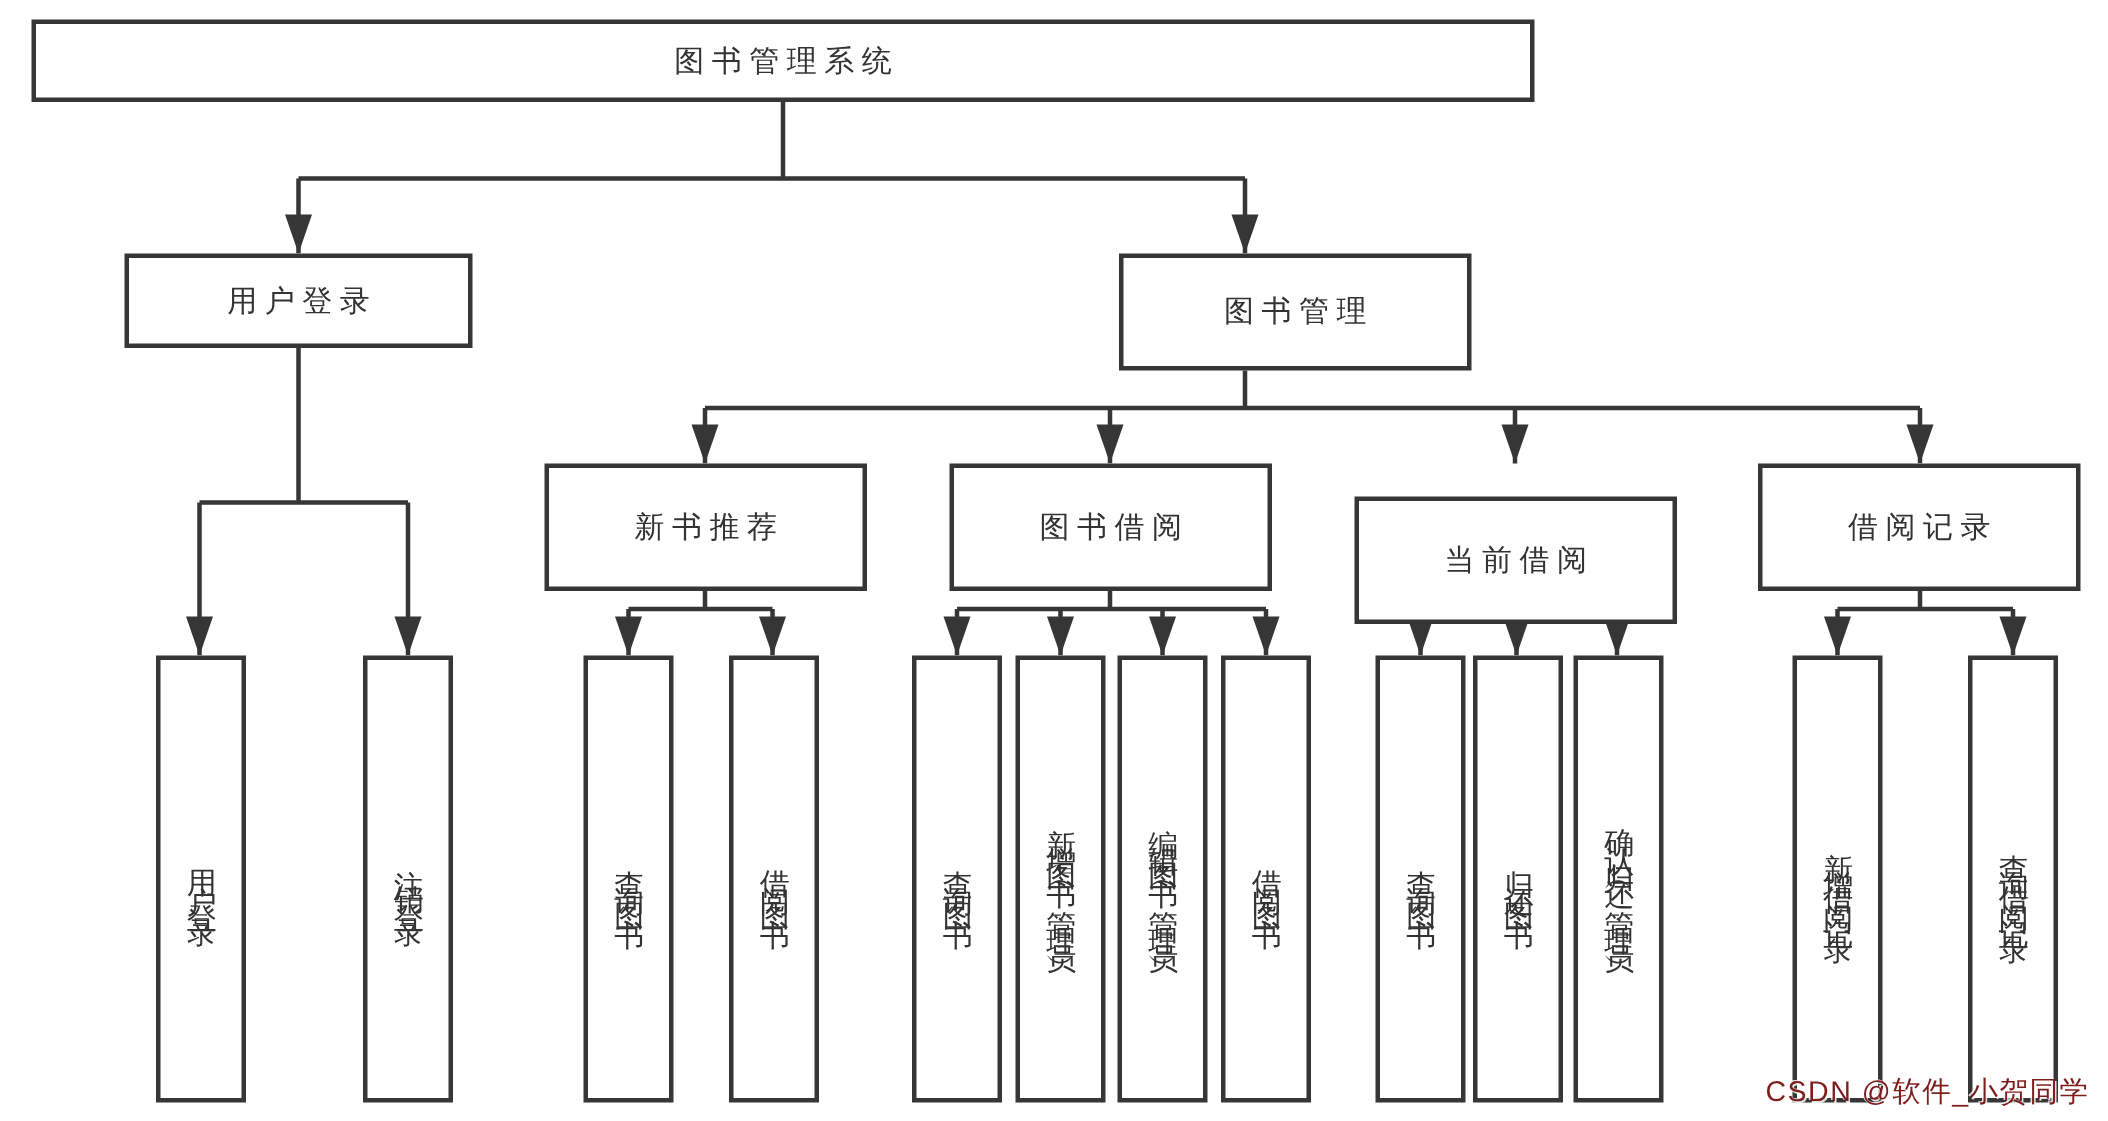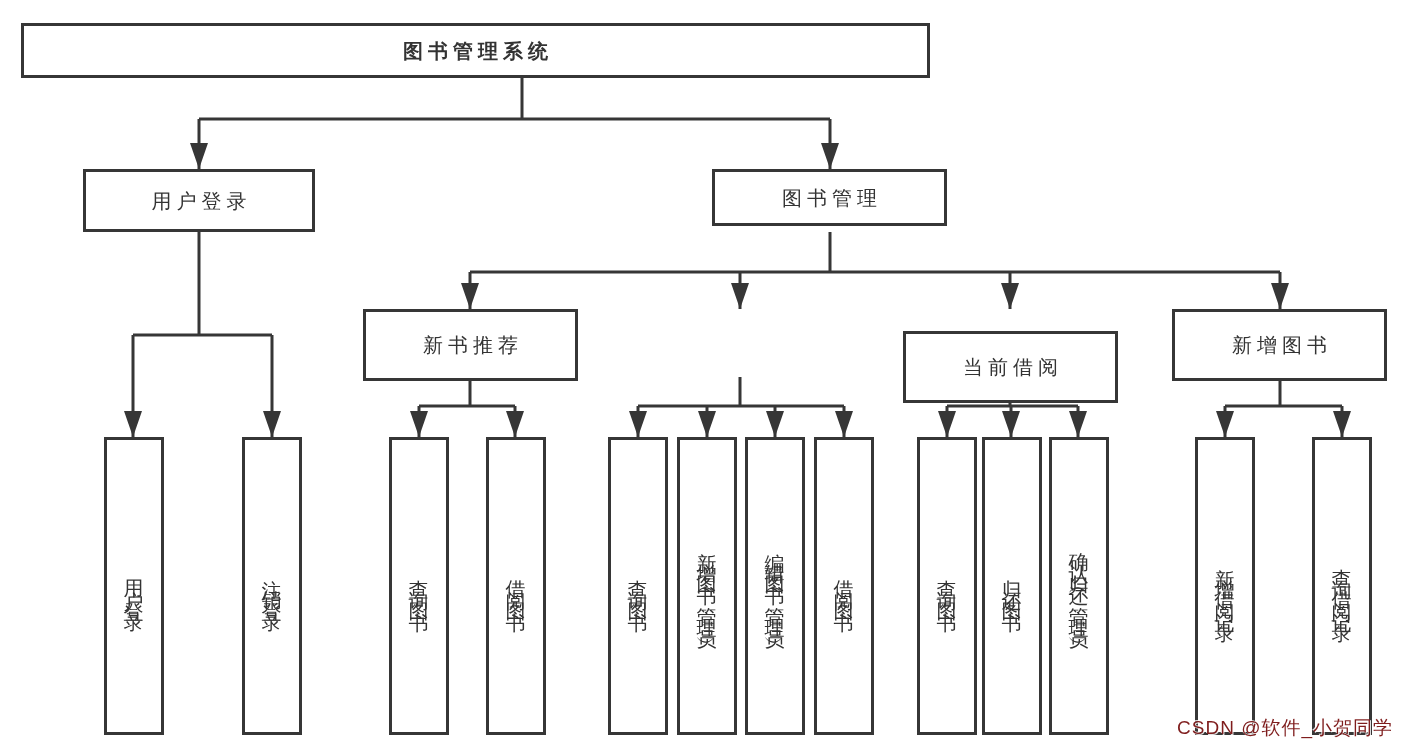--- a/index.html
+++ b/index.html
@@ -11,24 +11,24 @@
   .box{
     position:absolute;background:#ffffff;border:3px solid #363636;box-sizing:border-box;
     display:flex;align-items:center;justify-content:center;font-size:20px;color:#333333;
   }
   .hlabel{display:block;letter-spacing:5px;text-indent:5px;white-space:nowrap;line-height:1.2;}
   .vlabel{
     writing-mode:vertical-lr;text-orientation:mixed;
     letter-spacing:11px;line-height:1;white-space:nowrap;
   }
   
-  .n-root{left:21px;top:23px;width:909px;height:55px;font-weight:bold;}
+  .n-root{left:21px;top:13px;width:1002px;height:55px;}
   .n-user-login{left:83px;top:169px;width:232px;height:63px;}
-  .n-book-mgmt{left:712px;top:169px;width:235px;height:57px;}
-  .lv3{top:309px;width:215px;height:72px;}
+  .n-book-mgmt{left:746px;top:169px;width:235px;height:78px;}
+  .lv3{top:309px;width:215px;height:85px;}
   .n-rec{left:363px;} .n-bb{left:633px;} .n-cb{left:903px;margin-top:22px;} .n-br{left:1172px;}
   .leaf{top:437px;width:60px;height:298px;}
   .l-a1{left:104px;} .l-a2{left:242px;}
   .l-b1{left:389px;} .l-b2{left:486px;}
   .l-c1{left:608px;} .l-c2{left:677px;} .l-c3{left:745px;} .l-c4{left:814px;}
   .l-d1{left:917px;} .l-d2{left:982px;} .l-d3{left:1049px;}
   .l-e1{left:1195px;} .l-e2{left:1312px;}
   .watermark{
     position:absolute;right:12px;bottom:6px;font-size:19px;color:#7f1d1d;
     letter-spacing:1px;white-space:nowrap;z-index:5;
@@ -78,25 +78,28 @@
   <div class="box n-user-login">
     <span class="hlabel">用户登录</span>
   </div>
   <div class="box n-book-mgmt">
     <span class="hlabel">图书管理</span>
   </div>
 
   <div class="box lv3 n-rec">
     <span class="hlabel">新书推荐</span>
   </div>
+  <div class="box lv3 n-bb">
+    <span class="hlabel">图书借阅</span>
+  </div>
   <div class="box lv3 n-cb">
     <span class="hlabel">当前借阅</span>
   </div>
   <div class="box lv3 n-br">
-    <span class="hlabel">新增图书</span>
+    <span class="hlabel">借阅记录</span>
   </div>
 
   <div class="box leaf l-a1">
     <span class="vlabel">用户登录</span>
   </div>
   <div class="box leaf l-a2">
     <span class="vlabel">注销登录</span>
   </div>
 
   <div class="box leaf l-b1">

